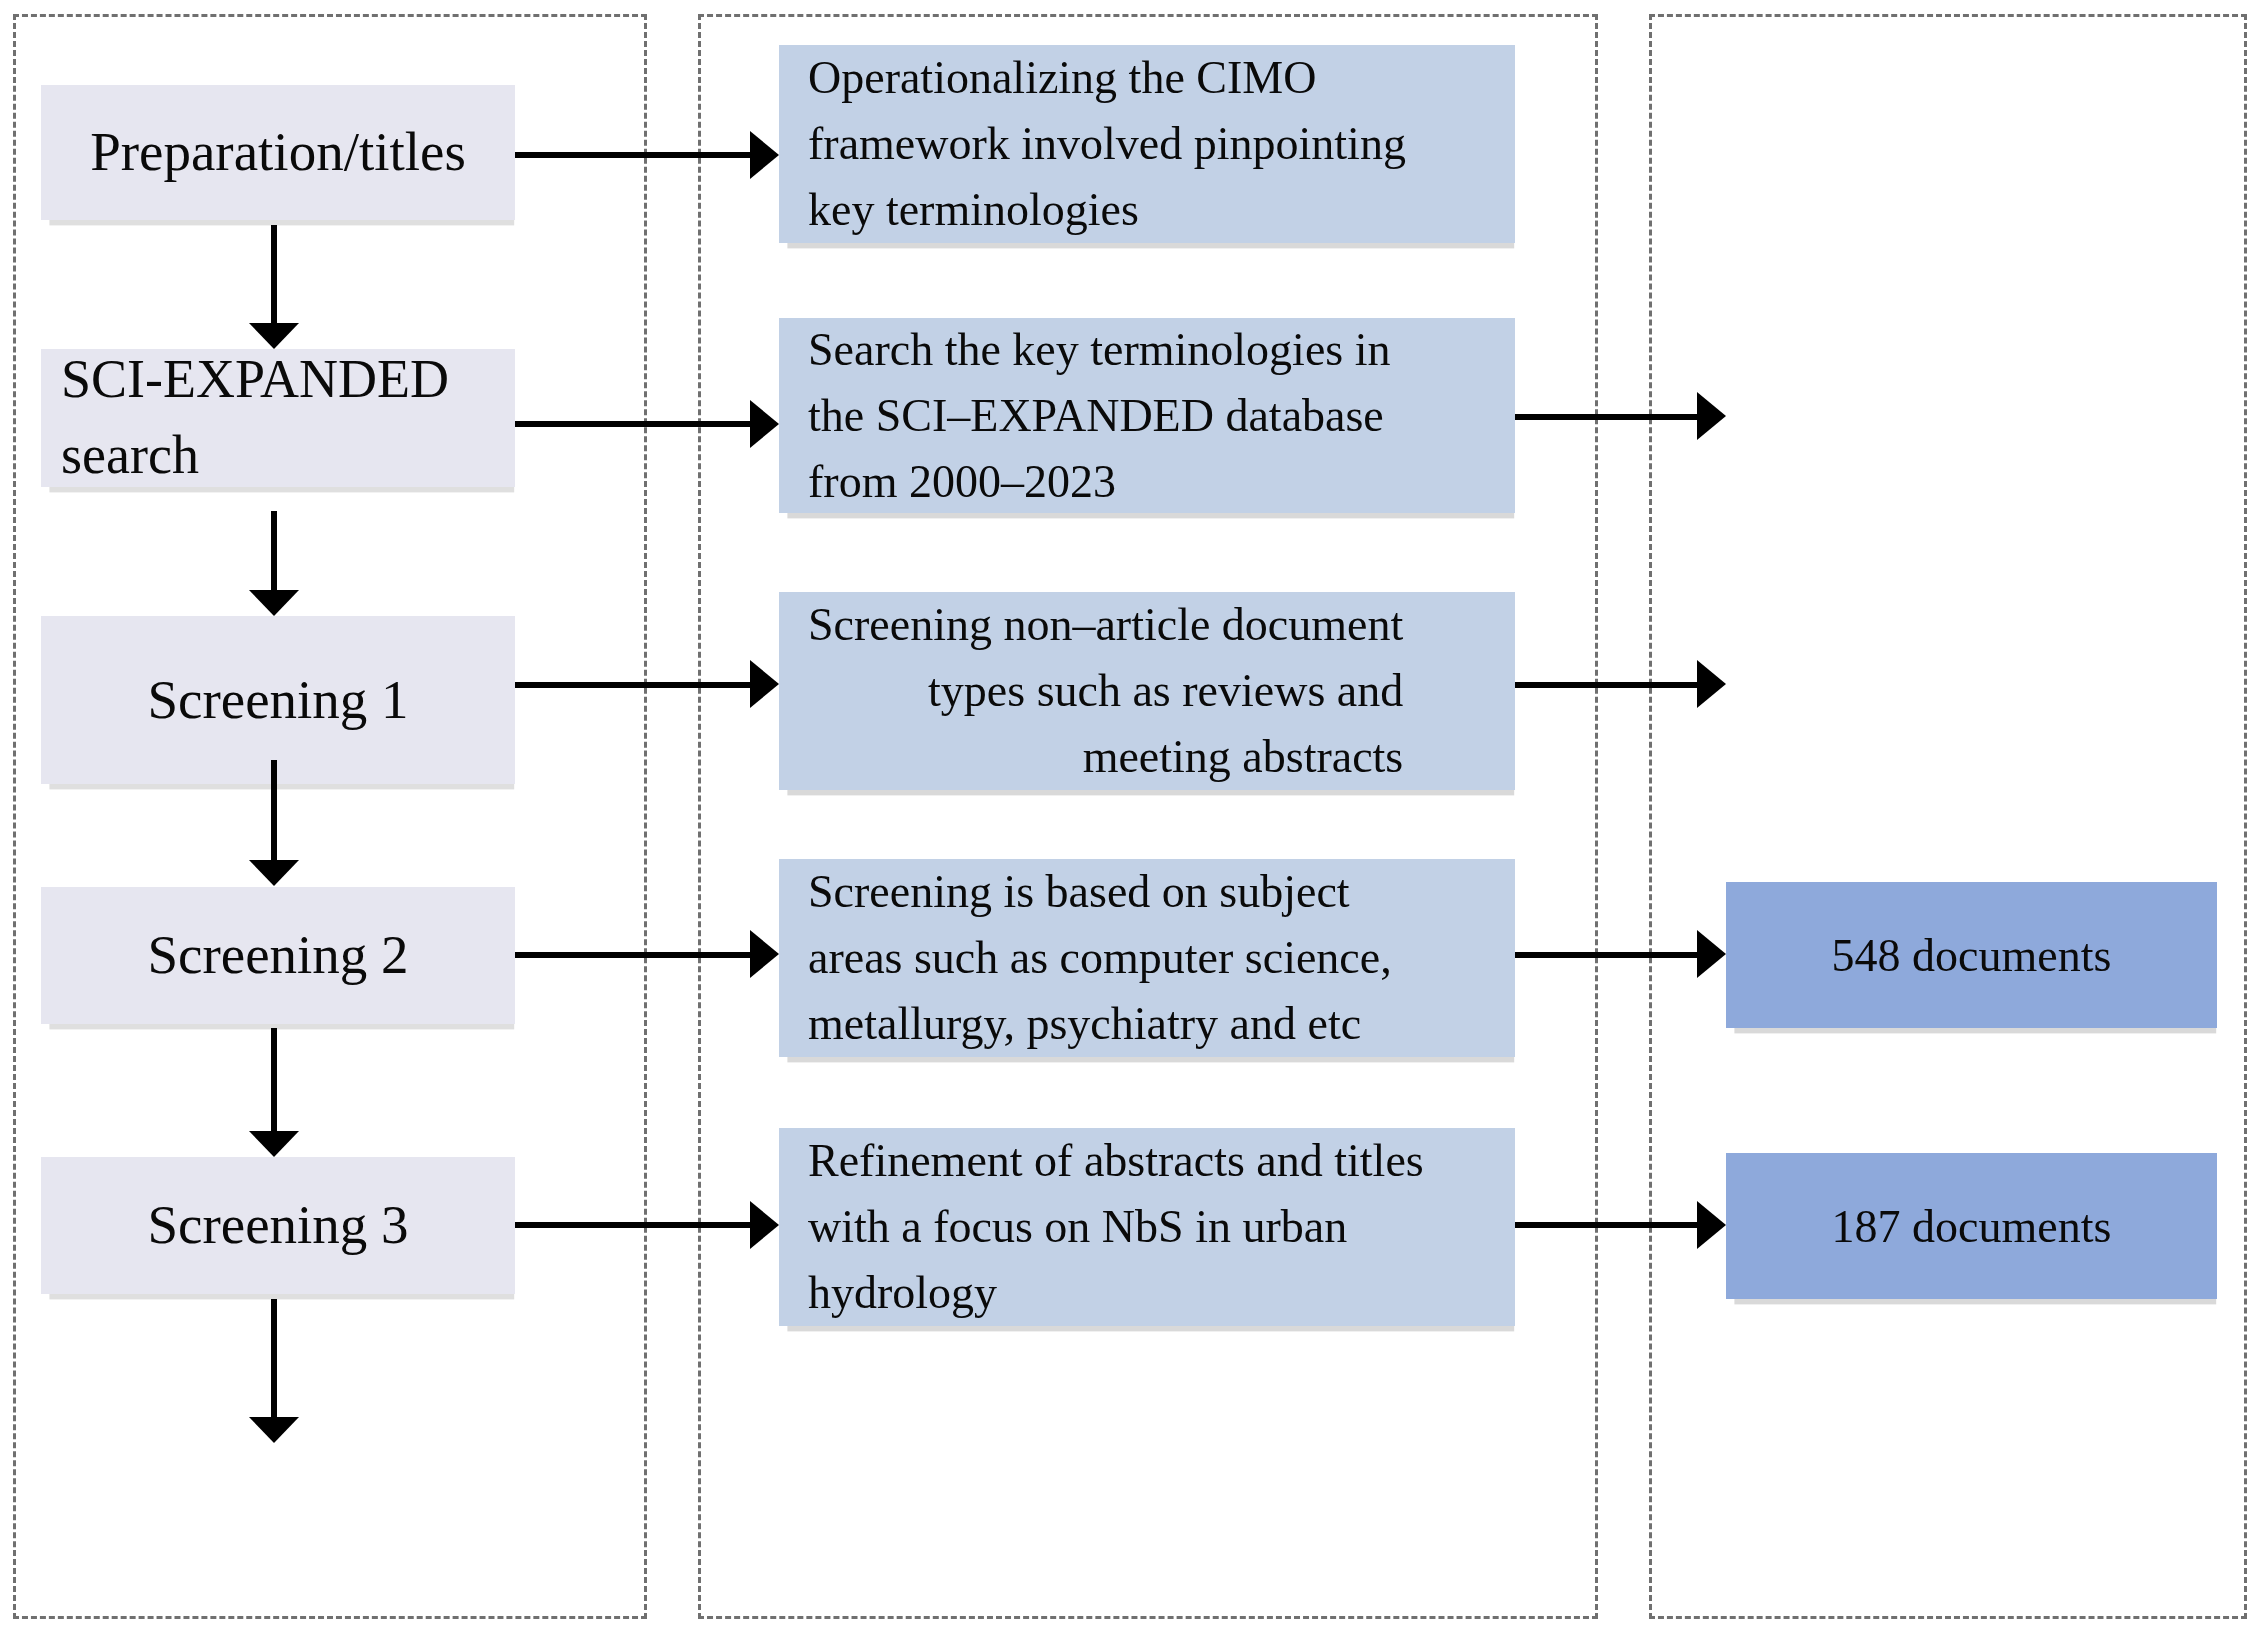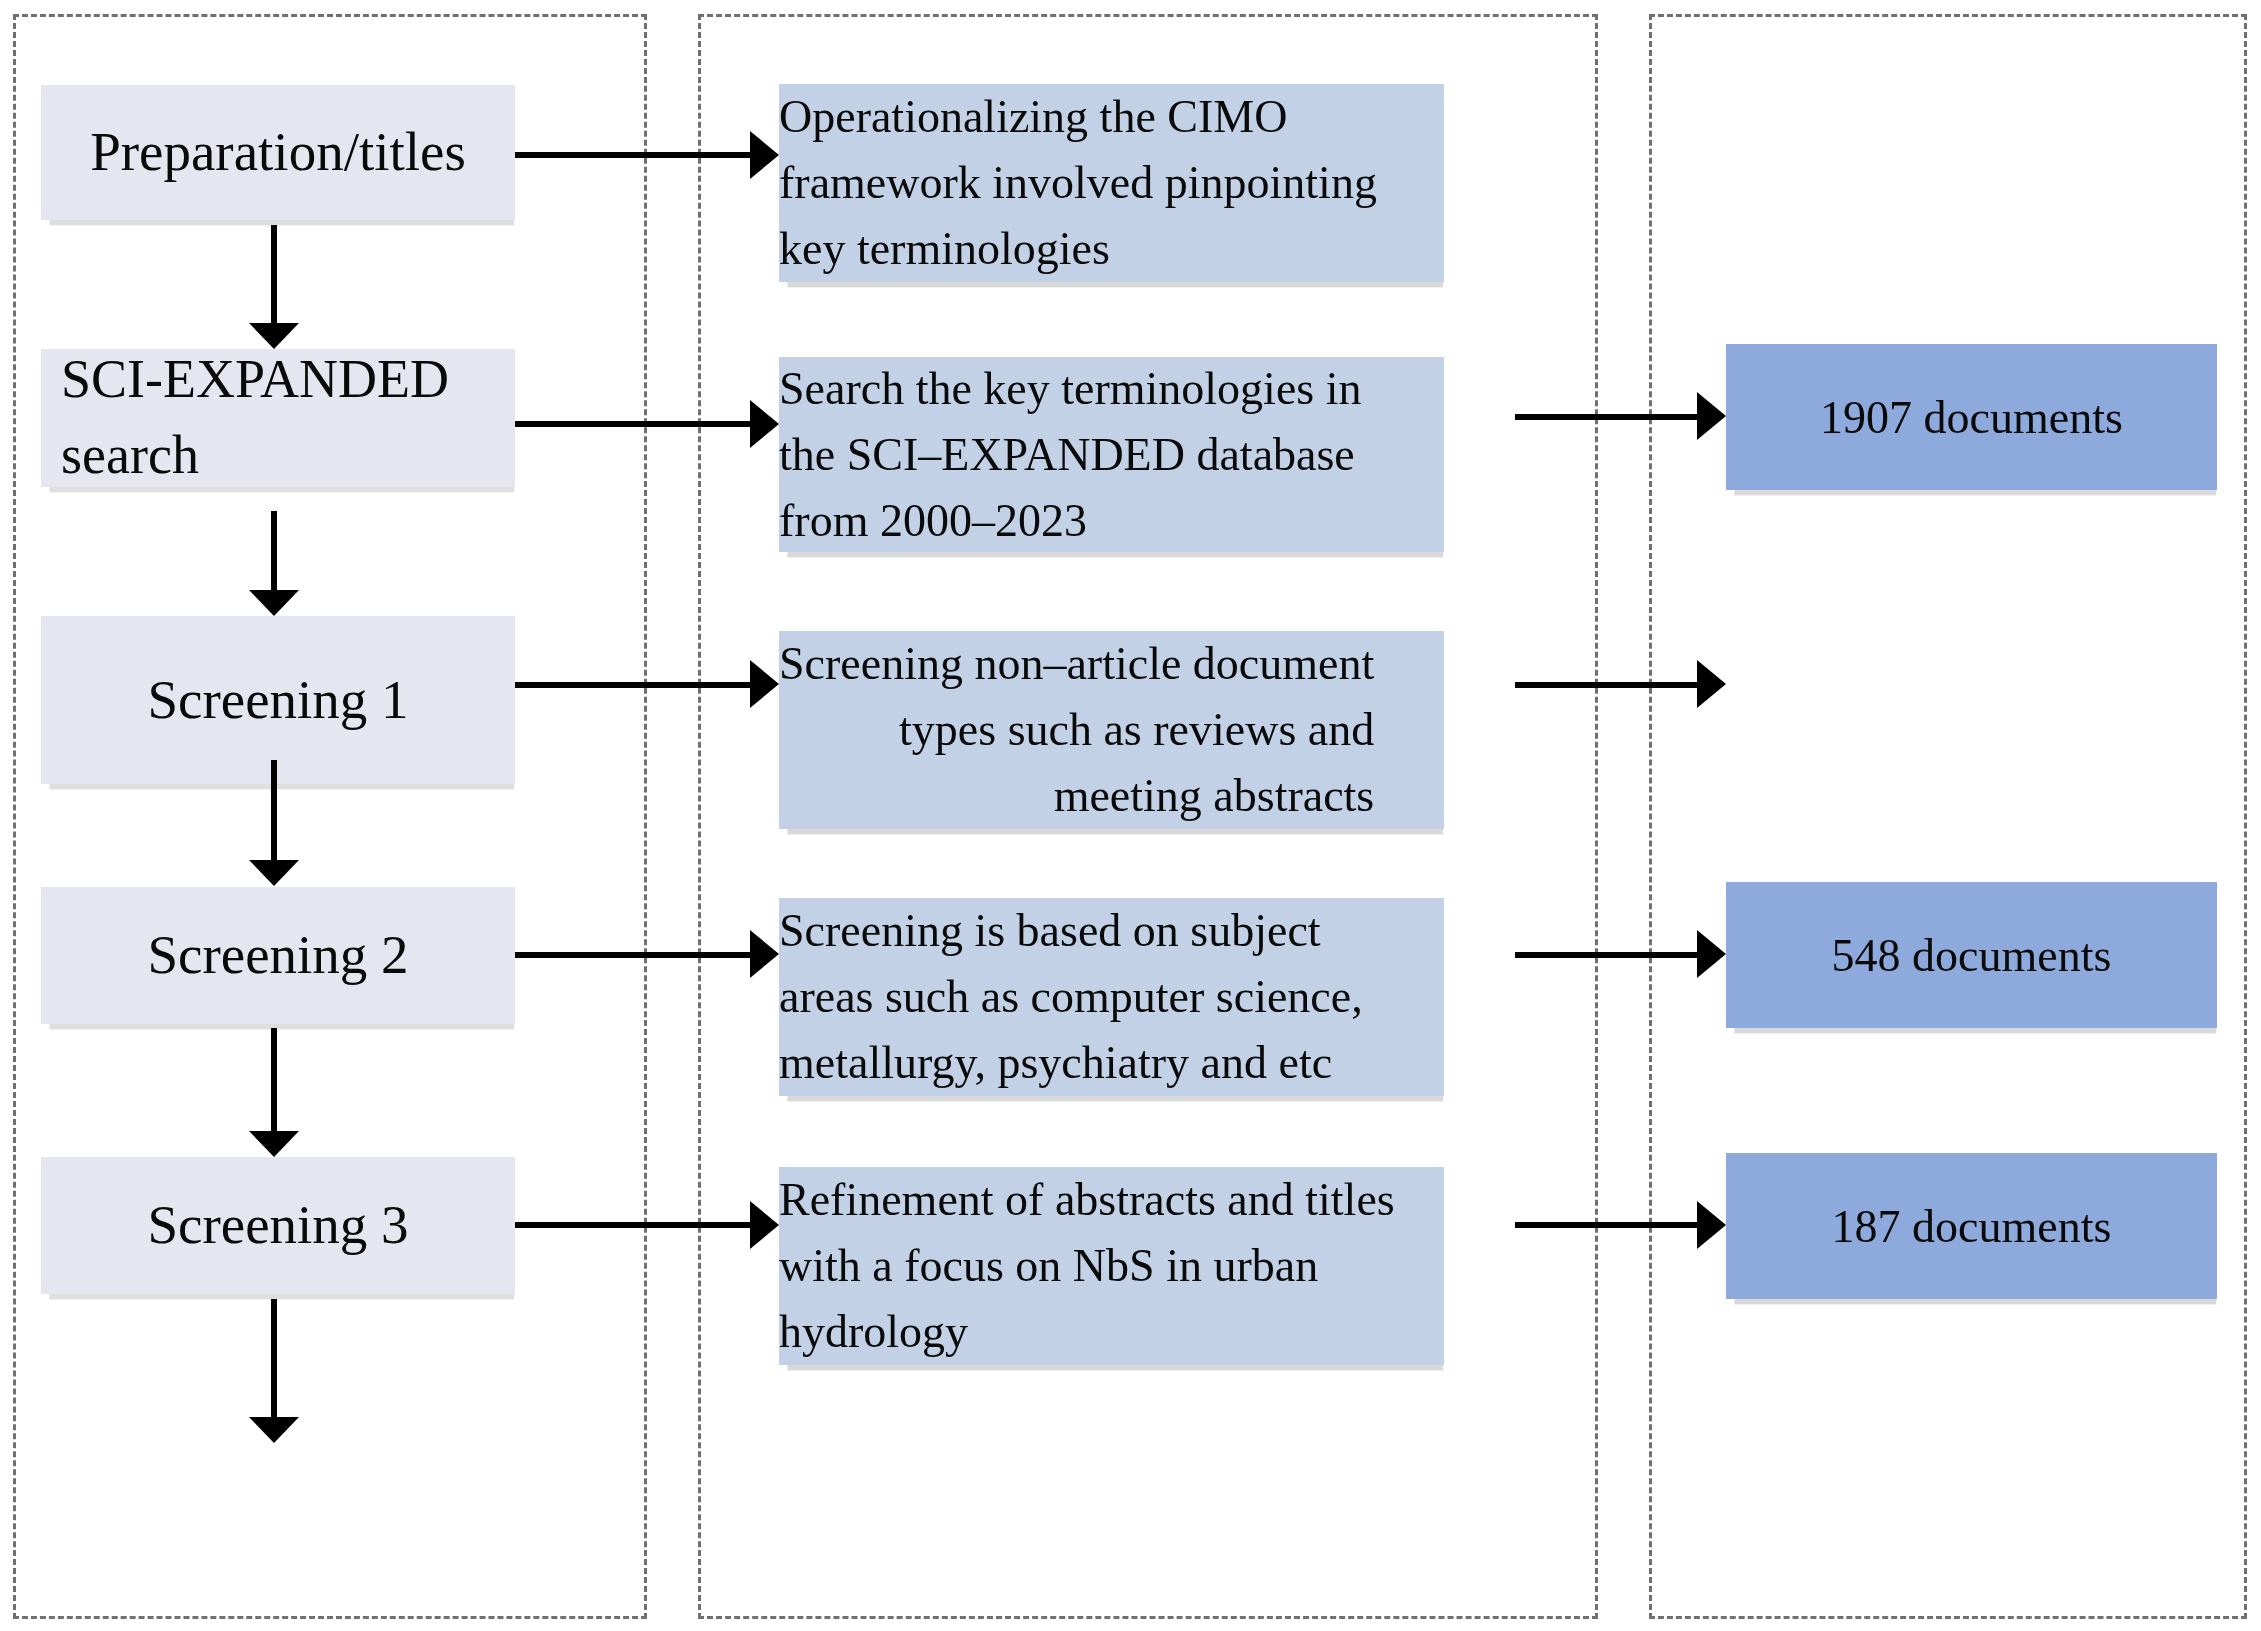--- a/index.html
+++ b/index.html
@@ -42,31 +42,31 @@
     justify-content: flex-start;
     text-align: left;
     padding-left: 20px;
     font-size: 54px;
     line-height: 1.4;
     white-space: pre-line;
   }
   .descbox {
     position: absolute;
     left: 779px;
-    width: 665px;
+    width: 736px;
     background: #c2d1e6;
     box-shadow: 3.8px 10px 0 -4.6px #d9d9d9;
     display: flex;
     align-items: center;
     font-size: 46px;
     line-height: 66px;
+    padding-left: 29px;
     padding-right: 7.7px;
     box-sizing: border-box;
     white-space: pre-line;
-    margin-top: 39px;
   }
   .resbox {
     position: absolute;
     left: 1726px;
     width: 491px;
     height: 146px;
     background: #8ea9db;
     box-shadow: 3.8px 10px 0 -4.6px #d9d9d9;
     display: flex;
     align-items: center;
@@ -113,21 +113,20 @@
   <div class="descbox" style="top:592px;height:198px;text-align:right;">Screening non–article document
 types such as reviews and
 meeting abstracts</div>
   <div class="descbox" style="top:859px;height:198px;">Screening is based on subject
 areas such as computer science,
 metallurgy, psychiatry and etc</div>
   <div class="descbox" style="top:1128px;height:198px;">Refinement of abstracts and titles
 with a focus on NbS in urban
 hydrology</div>
 
-  <div class="resbox" style="top:344px;">1907 documents</div>
   <div class="resbox" style="top:882px;">548 documents</div>
   <div class="resbox" style="top:1153px;">187 documents</div>
 
   <div>
     <div class="vline" style="left:271px;top:225px;height:101px;"></div>
     <div class="tri-down" style="left:249px;top:323px;"></div>
   </div>
   <div>
     <div class="vline" style="left:271px;top:511px;height:81px;"></div>
     <div class="tri-down" style="left:249px;top:590px;"></div>

